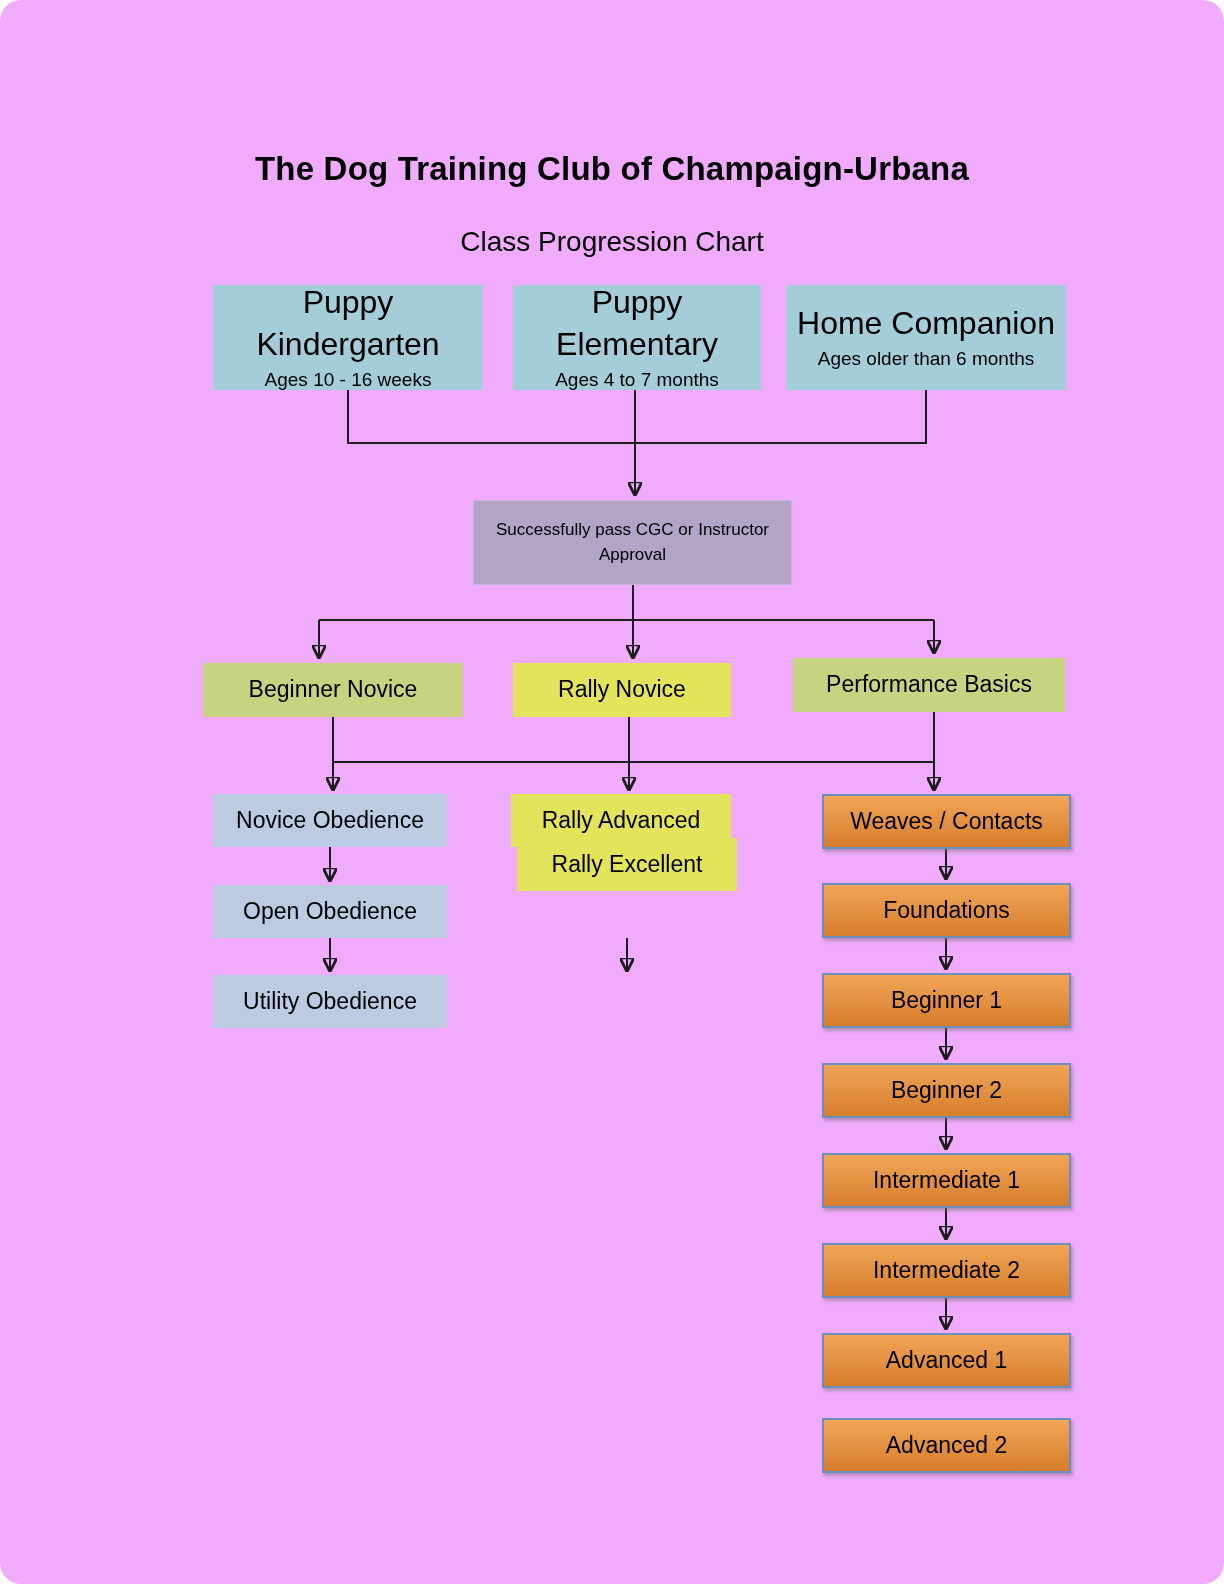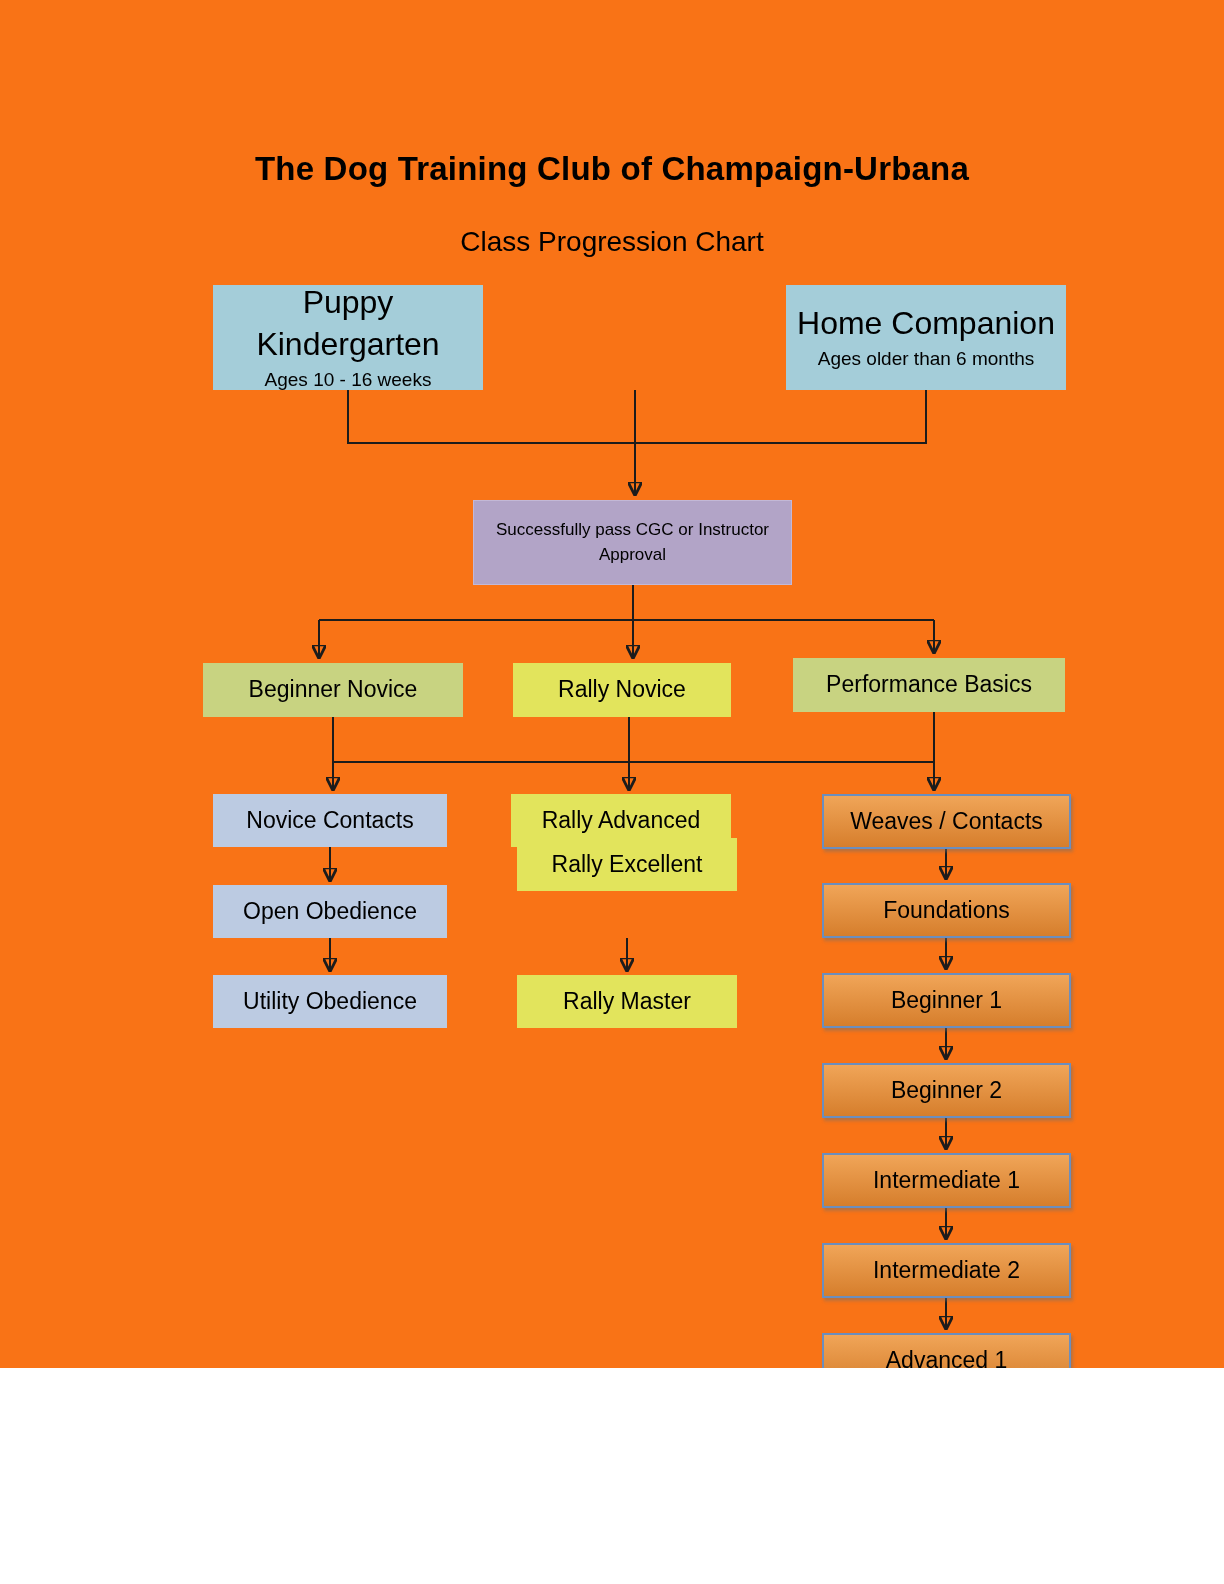--- a/index.html
+++ b/index.html
@@ -1,17 +1,17 @@
 <!DOCTYPE html>
 <html style="--entry_blue: #a4cdd9; --gate_purple: #b2a4c7; --track_olive: #c8d381; --rally_yellow: #e2e45c; --obedience_blue: #bccbe2; --agility_orange_top: #f0a558; --agility_orange_bottom: #d67e2c; --agility_border: #6b8ebe; --line: #1c1c1c;"><head>
 <meta charset="utf-8">
 <style>
   html,body{margin:0;padding:0;background:#ffffff;}
-  #page{position:relative;width:1224px;height:1368px;background:#f97316;
-        font-family:"Liberation Sans",sans-serif;color:#000;overflow:hidden;}
+  #page{position:relative;width:1224px;height:1584px;background:#f0abfc;
+        font-family:"Liberation Sans",sans-serif;color:#000;overflow:hidden;border-radius:21px;}
   .title{position:absolute;top:150px;left:0;width:1224px;text-align:center;
          font-size:33px;font-weight:700;letter-spacing:.2px;}
   .subtitle{position:absolute;top:226px;left:0;width:1224px;text-align:center;
             font-size:28px;font-weight:400;}
   .box{position:absolute;display:flex;flex-direction:column;align-items:center;
        justify-content:center;text-align:center;font-size:23px;line-height:1.3;
        box-sizing:border-box;padding:2px 8px;}
   .entry{background:var(--entry_blue);}
   .entry .box-label{font-size:32px;}
   .entry .box-sub{font-size:19px;margin-top:3px;}
@@ -68,38 +68,41 @@
     <path d="M946,1298 V1327" marker-end="url(#arrow)"></path>
   </svg>
 
   <div class="title">The Dog Training Club of Champaign-Urbana</div>
   <div class="subtitle">Class Progression Chart</div>
 
   <div class="box entry" style="left:213px;top:285px;width:270px;height:105px;">
     <div class="box-label">Puppy Kindergarten</div>
     <div class="box-sub">Ages 10 - 16 weeks</div>
   </div>
+  <div class="box entry" style="left:513px;top:285px;width:248px;height:105px;">
+    <div class="box-label">Puppy Elementary</div>
+    <div class="box-sub">Ages 4 to 7 months</div>
+  </div>
   <div class="box entry" style="left:786px;top:285px;width:280px;height:105px;">
     <div class="box-label">Home Companion</div>
     <div class="box-sub">Ages older than 6 months</div>
   </div>
 
   <div class="box gate" style="left:473px;top:500px;width:319px;height:85px;">Successfully pass CGC or Instructor Approval</div>
 
   <div class="box olive" style="left:203px;top:663px;width:260px;height:54px;">Beginner Novice</div>
   <div class="box yellow" style="left:513px;top:663px;width:218px;height:54px;">Rally Novice</div>
   <div class="box olive" style="left:793px;top:658px;width:272px;height:54px;">Performance Basics</div>
 
-  <div class="box peri" style="left:213px;top:794px;width:234px;height:53px;">Novice Contacts</div>
+  <div class="box peri" style="left:213px;top:794px;width:234px;height:53px;">Novice Obedience</div>
   <div class="box peri" style="left:213px;top:885px;width:234px;height:53px;">Open Obedience</div>
   <div class="box peri" style="left:213px;top:975px;width:234px;height:53px;">Utility Obedience</div>
 
   <div class="box yellow" style="left:511px;top:794px;width:220px;height:53px;">Rally Advanced</div>
   <div class="box yellow" style="left:517px;top:838px;width:220px;height:53px;">Rally Excellent</div>
-  <div class="box yellow" style="left:517px;top:975px;width:220px;height:53px;">Rally Master</div>
 
   <div class="box orange" style="left:822px;top:794px;width:249px;height:55px;">Weaves / Contacts</div>
   <div class="box orange" style="left:822px;top:883px;width:249px;height:55px;">Foundations</div>
   <div class="box orange" style="left:822px;top:973px;width:249px;height:55px;">Beginner 1</div>
   <div class="box orange" style="left:822px;top:1063px;width:249px;height:55px;">Beginner 2</div>
   <div class="box orange" style="left:822px;top:1153px;width:249px;height:55px;">Intermediate 1</div>
   <div class="box orange" style="left:822px;top:1243px;width:249px;height:55px;">Intermediate 2</div>
   <div class="box orange" style="left:822px;top:1333px;width:249px;height:55px;">Advanced 1</div>
   <div class="box orange" style="left:822px;top:1418px;width:249px;height:55px;">Advanced 2</div>
 

